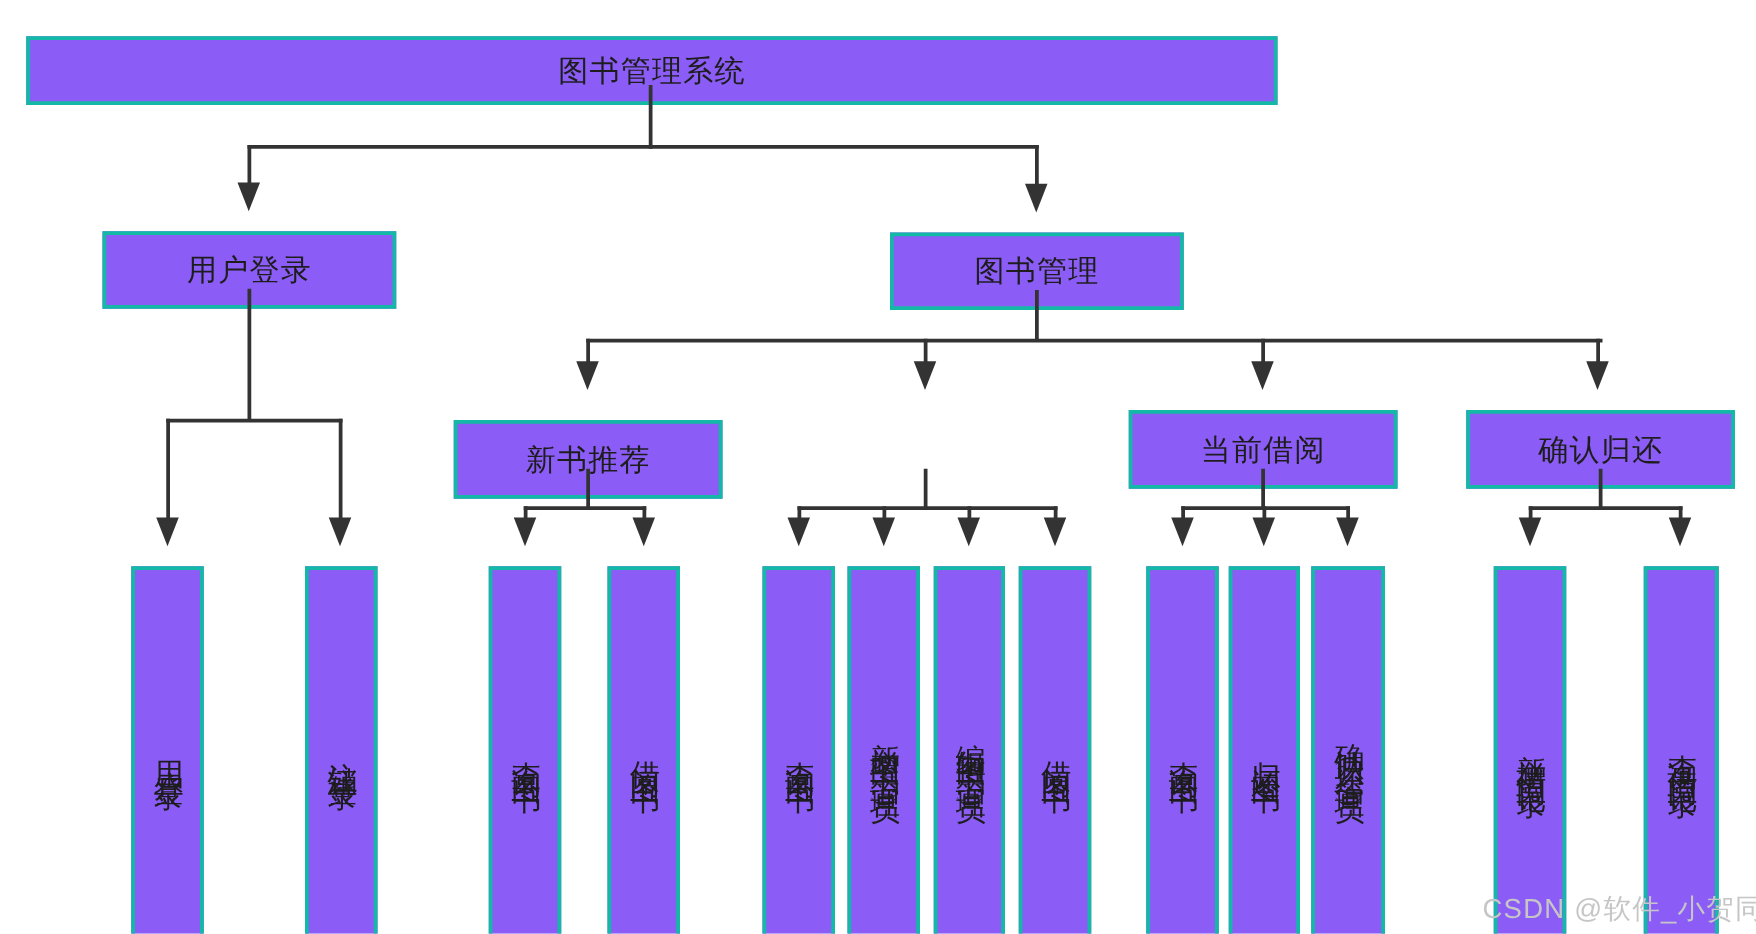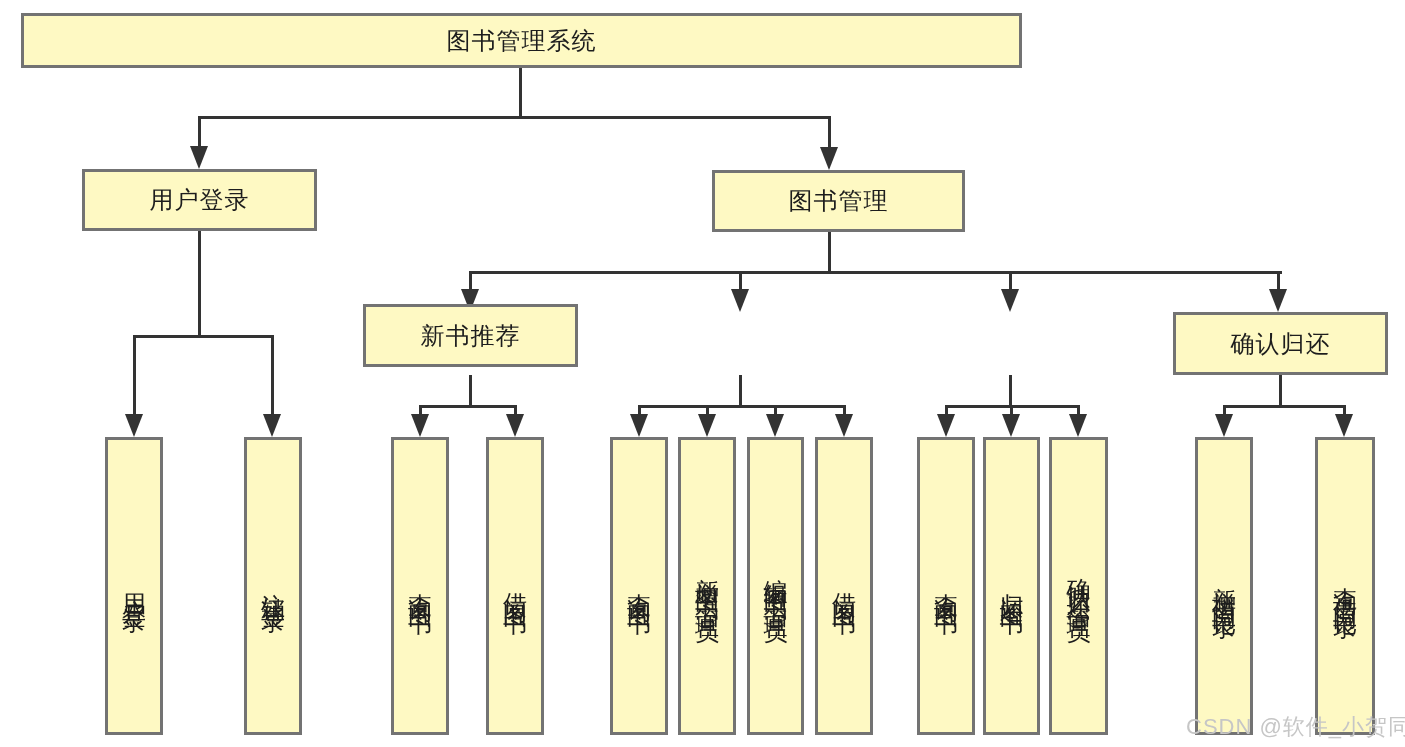--- a/index.html
+++ b/index.html
@@ -1,22 +1,22 @@
 <!DOCTYPE html>
 <html><head>
 <meta charset="utf-8">
 <style>
   html,body{margin:0;padding:0;background:#ffffff;}
   .canvas{
     position:relative;width:1405px;height:747px;background:#ffffff;overflow:hidden;
     font-family:"Liberation Sans","DejaVu Sans",sans-serif;color:#1d1d1d;
   }
   .box{
-    position:absolute;border:3px solid #737373;background:#fef9c3;
-    display:flex;align-items:center;justify-content:center;box-sizing:border-box;
+    position:absolute;border:3px solid #14b8a6;background:#8b5cf6;
+    display:flex;align-items:center;justify-content:center;box-sizing:border-box;margin-top:16px;
   }
   .hlabel{font-size:24px;letter-spacing:1px;white-space:nowrap;color:#1d1d1d;}
   .vtext{
     writing-mode:vertical-rl;text-orientation:mixed;
     font-size:24px;letter-spacing:6px;line-height:1;color:#1d1d1d;white-space:nowrap;
   }
   .line{position:absolute;background:#333333;}
   .arrow{
     position:absolute;width:0;height:0;
     border-left:9px solid transparent;border-right:9px solid transparent;
@@ -39,21 +39,21 @@
   <div class="line" style="left:519px;top:68px;width:3px;height:51px;"></div>
   <div class="line" style="left:198px;top:116px;width:633px;height:3px;"></div>
   <div class="line" style="left:198px;top:116px;width:3px;height:33px;"></div>
   <div class="arrow" style="left:190px;top:146px;"></div>
   <div class="line" style="left:828px;top:116px;width:3px;height:34px;"></div>
   <div class="arrow" style="left:820px;top:147px;"></div>
 
   <div class="box" style="left:82px;top:169px;width:235px;height:62px;">
     <span class="hlabel">用户登录</span>
   </div>
-  <div class="box" style="left:712px;top:170px;width:253px;height:62px;">
+  <div class="box" style="left:712px;top:170px;width:235px;height:62px;">
     <span class="hlabel">图书管理</span>
   </div>
 
   <div class="line" style="left:198px;top:231px;width:3px;height:106px;"></div>
   <div class="line" style="left:133px;top:335px;width:141px;height:3px;"></div>
   <div class="line" style="left:133px;top:335px;width:3px;height:82px;"></div>
   <div class="arrow" style="left:125px;top:414px;"></div>
   <div class="line" style="left:271px;top:335px;width:3px;height:82px;"></div>
   <div class="arrow" style="left:263px;top:414px;"></div>
 
@@ -61,22 +61,25 @@
   <div class="line" style="left:469px;top:271px;width:813px;height:3px;"></div>
   <div class="line" style="left:469px;top:271px;width:3px;height:21px;"></div>
   <div class="arrow" style="left:461px;top:289px;"></div>
   <div class="line" style="left:739px;top:271px;width:3px;height:21px;"></div>
   <div class="arrow" style="left:731px;top:289px;"></div>
   <div class="line" style="left:1009px;top:271px;width:3px;height:21px;"></div>
   <div class="arrow" style="left:1001px;top:289px;"></div>
   <div class="line" style="left:1277px;top:271px;width:3px;height:21px;"></div>
   <div class="arrow" style="left:1269px;top:289px;"></div>
 
-  <div class="box" style="left:363px;top:304px;width:215px;height:63px;">
+  <div class="box" style="left:363px;top:320px;width:215px;height:63px;">
     <span class="hlabel">新书推荐</span>
+  </div>
+  <div class="box" style="left:903px;top:312px;width:215px;height:63px;">
+    <span class="hlabel">当前借阅</span>
   </div>
   <div class="box" style="left:1173px;top:312px;width:215px;height:63px;">
     <span class="hlabel">确认归还</span>
   </div>
 
   <div class="line" style="left:469px;top:375px;width:3px;height:33px;"></div>
   <div class="line" style="left:419px;top:405px;width:98px;height:3px;"></div>
   <div class="line" style="left:419px;top:405px;width:3px;height:12px;"></div>
   <div class="arrow" style="left:411px;top:414px;"></div>
   <div class="line" style="left:514px;top:405px;width:3px;height:12px;"></div>

